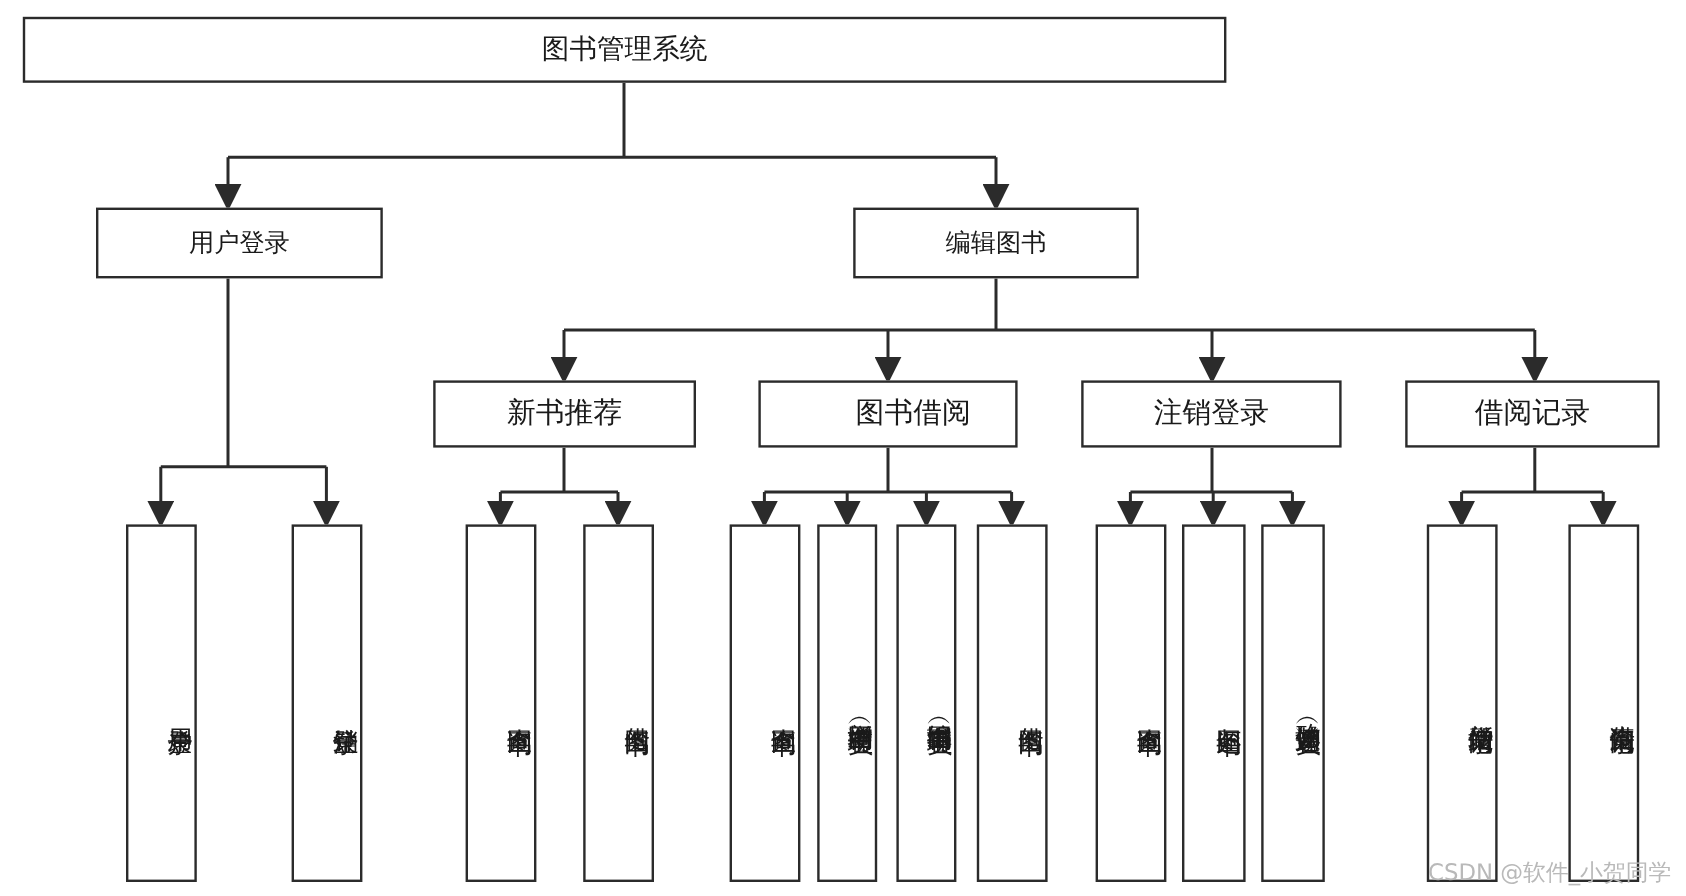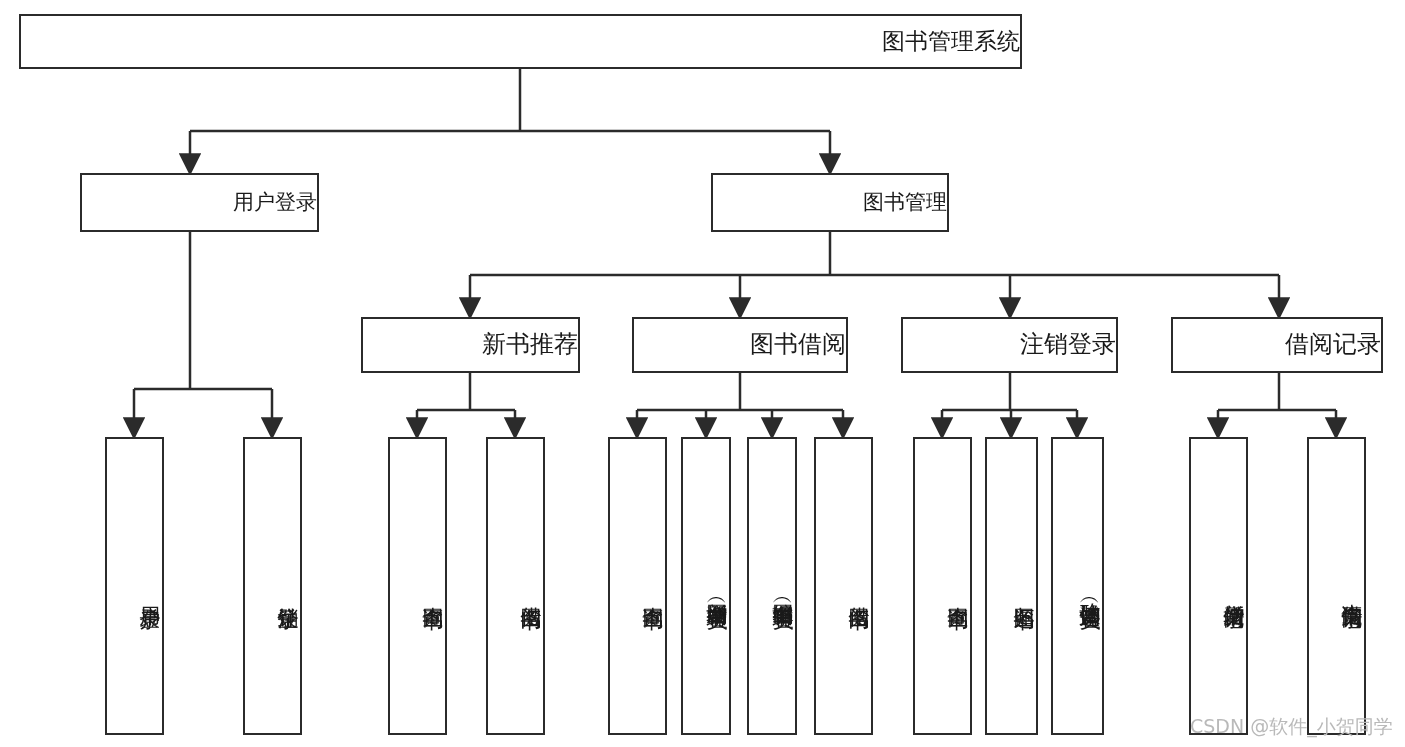--- a/index.html
+++ b/index.html
@@ -26,21 +26,21 @@
     height: 747px;
     pointer-events: none;
   }
   .node {
     position: absolute;
     box-sizing: border-box;
     background: #ffffff;
     border: 2px solid #2b2b2b;
     display: flex;
     align-items: center;
-    justify-content: flex-end;
+    justify-content: center;
     color: #1a1a1a;
     line-height: 1.15;
     z-index: 2;
   }
   .node.root {
     font-size: 23px;
   }
   .node.l1 {
     font-size: 21px;
   }
@@ -117,21 +117,21 @@
   </svg>
 
   <div id="nodes-layer">
       <div class="node root" style="left: 19px; top: 14px; width: 1003px; height: 55px;">
         <span>图书管理系统</span>
       </div>
       <div class="node l1" style="left: 80px; top: 173px; width: 239px; height: 59px;">
         <span>用户登录</span>
       </div>
       <div class="node l1" style="left: 711px; top: 173px; width: 238px; height: 59px;">
-        <span>图书管理</span>
+        <span>编辑图书</span>
       </div>
       <div class="node l2" style="left: 361px; top: 317px; width: 219px; height: 56px;">
         <span>新书推荐</span>
       </div>
       <div class="node l2" style="left: 632px; top: 317px; width: 216px; height: 56px; padding-left: 42px;">
         <span>图书借阅</span>
       </div>
       <div class="node l2" style="left: 901px; top: 317px; width: 217px; height: 56px;">
         <span>注销登录</span>
       </div>

